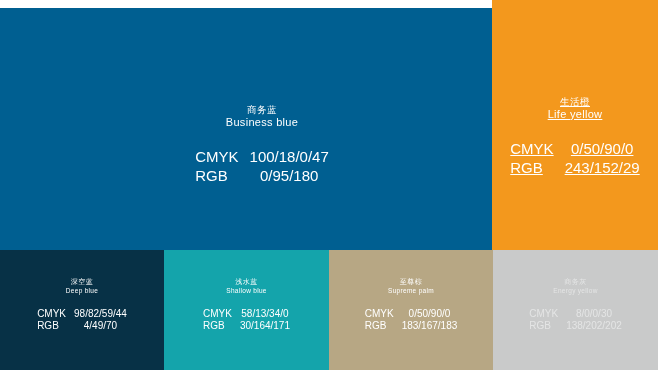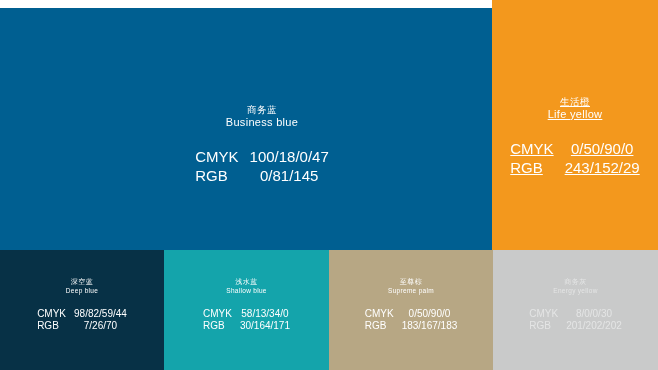--- a/index.html
+++ b/index.html
@@ -146,21 +146,21 @@
 
   <div class="swatch business-blue" style="background-color: rgb(0, 95, 145); color: rgb(255, 255, 255);">
     <div class="names">
       <span class="name-cn">商务蓝</span>
       <span class="name-en">Business blue</span>
     </div>
     <div class="specs">
       <span class="spec-label">CMYK</span>
       <span class="spec-value">100/18/0/47</span>
       <span class="spec-label">RGB</span>
-      <span class="spec-value">0/81/145</span>
+      <span class="spec-value">0/95/180</span>
     </div>
   </div>
 
   <div class="swatch life-orange" style="background-color: rgb(243, 152, 29); color: rgb(255, 255, 255);">
     <div class="names">
       <span class="name-cn">生活橙</span>
       <span class="name-en">Life yellow</span>
     </div>
     <div class="specs">
       <span class="spec-label">CMYK</span>
@@ -172,21 +172,21 @@
 
   <div class="swatch deep-blue" style="background-color: rgb(7, 49, 70); color: rgb(255, 255, 255);">
     <div class="names">
       <span class="name-cn">深空蓝</span>
       <span class="name-en">Deep blue</span>
     </div>
     <div class="specs">
       <span class="spec-label">CMYK</span>
       <span class="spec-value">98/82/59/44</span>
       <span class="spec-label">RGB</span>
-      <span class="spec-value">7/26/70</span>
+      <span class="spec-value">4/49/70</span>
     </div>
   </div>
 
   <div class="swatch shallow-blue" style="background-color: rgb(20, 164, 171); color: rgb(255, 255, 255);">
     <div class="names">
       <span class="name-cn">浅水蓝</span>
       <span class="name-en">Shallow blue</span>
     </div>
     <div class="specs">
       <span class="spec-label">CMYK</span>
@@ -211,17 +211,17 @@
 
   <div class="swatch energy-yellow" style="background-color: rgb(201, 202, 202); color: rgb(228, 229, 229);">
     <div class="names">
       <span class="name-cn">商务灰</span>
       <span class="name-en">Energy yellow</span>
     </div>
     <div class="specs">
       <span class="spec-label">CMYK</span>
       <span class="spec-value">8/0/0/30</span>
       <span class="spec-label">RGB</span>
-      <span class="spec-value">201/202/202</span>
+      <span class="spec-value">138/202/202</span>
     </div>
   </div>
 
 </div>
 
 </body></html>

